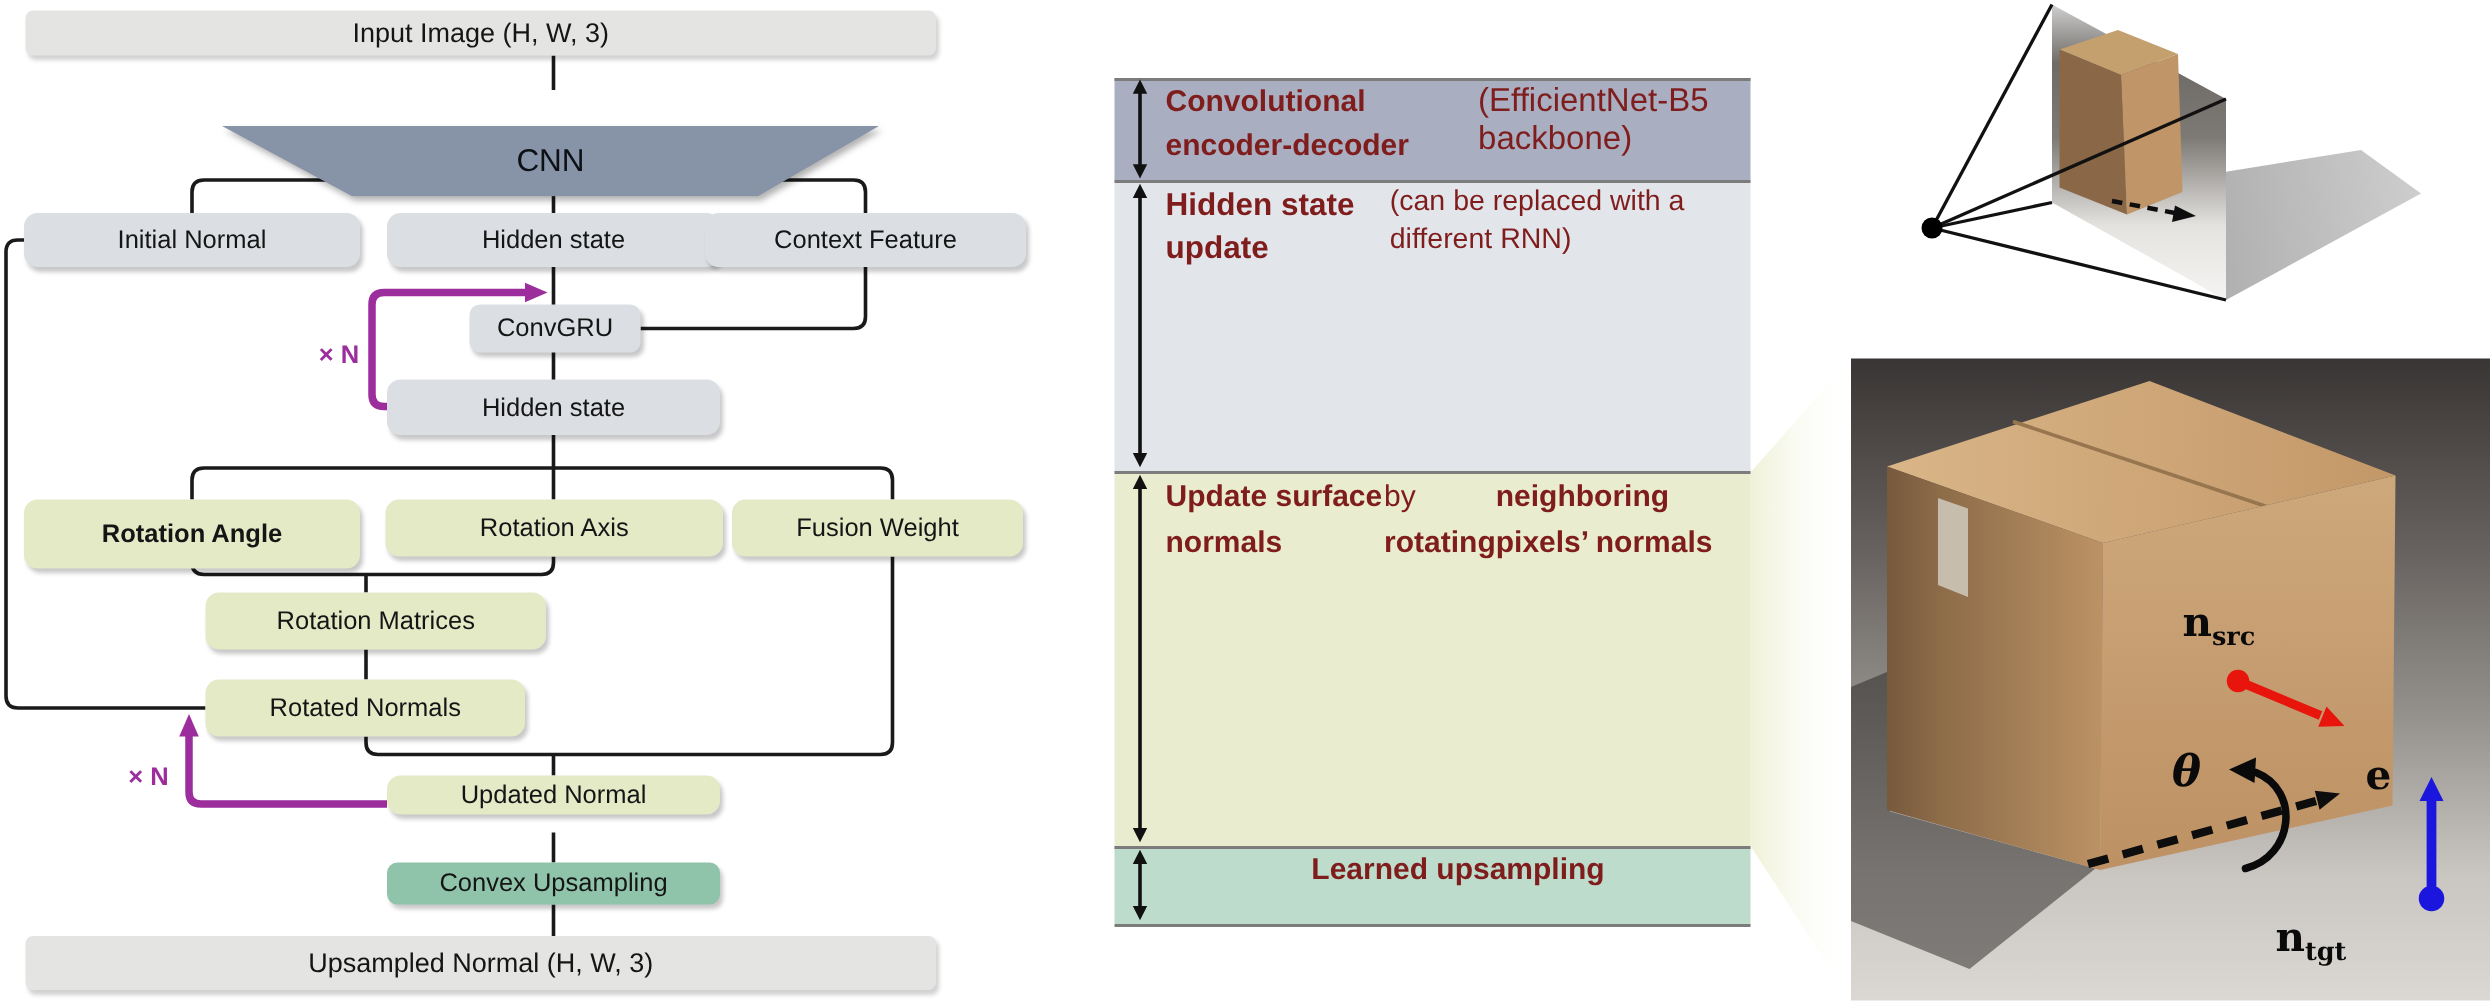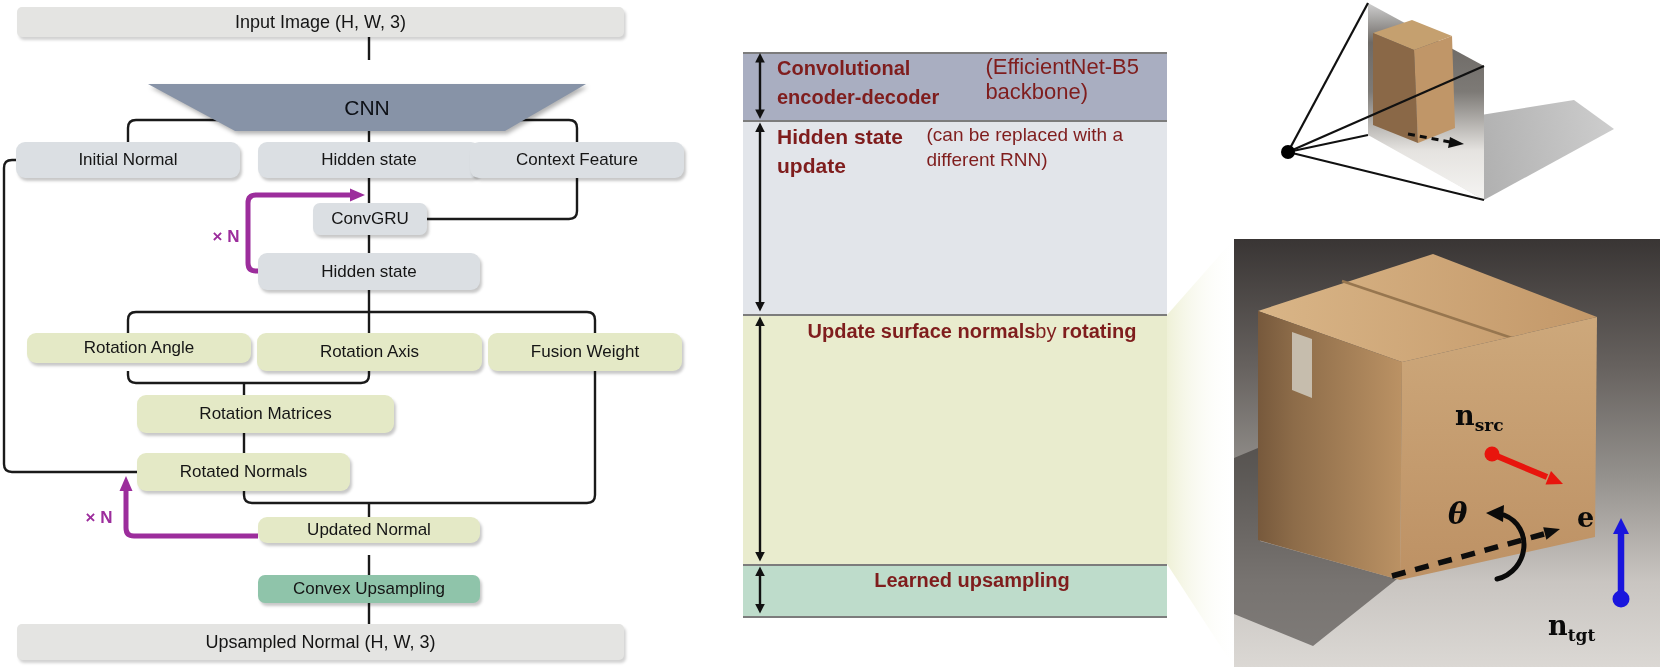--- a/index.html
+++ b/index.html
@@ -141,25 +141,25 @@
   <div class="node bbox" style="left:16px;top:142px;width:224px;height:36px;text-align:center;">Initial Normal</div>
   <div class="node bbox" style="left:258px;top:142px;width:222px;height:36px;">Hidden state</div>
   <div class="node bbox" style="left:470px;top:142px;width:214px;height:36px;">Context Feature</div>
 
   <div class="node bbox" style="left:313px;top:203px;width:114px;height:32px;border-radius:7px;">ConvGRU</div>
 
   <div class="node bbox" style="left:258px;top:253px;width:222px;height:37px;">Hidden state</div>
 
   <div class="iterlabel" style="left:204px;top:227px;width:44px;">× N</div>
 
-  <div class="node greenbox" style="left:27px;top:333px;width:224px;height:30px;">Rotation Angle</div>
+  <div class="node greenbox" style="left:16px;top:333px;width:224px;height:46px;font-weight:bold;">Rotation Angle</div>
   <div class="node greenbox" style="left:257px;top:333px;width:225px;height:38px;">Rotation Axis</div>
   <div class="node greenbox" style="left:488px;top:333px;width:194px;height:38px;">Fusion Weight</div>
 
-  <div class="node greenbox" style="left:137px;top:395px;width:257px;height:38px;">Rotation Matrices</div>
+  <div class="node greenbox" style="left:137px;top:395px;width:227px;height:38px;">Rotation Matrices</div>
   <div class="node greenbox" style="left:137px;top:453px;width:213px;height:38px;">Rotated Normals</div>
   <div class="node greenbox" style="left:258px;top:517px;width:222px;height:26px;">Updated Normal</div>
 
   <div class="iterlabel" style="left:77px;top:508px;width:44px;">× N</div>
 
   <div class="node tealbox" style="left:258px;top:575px;width:222px;height:28px;">Convex Upsampling</div>
 
   <div class="node gbar" style="left:17px;top:624px;width:607px;height:36px;">Upsampled Normal (H, W, 3)</div>
 
   <div class="panel">
@@ -167,33 +167,34 @@
       <div class="t">Convolutional encoder-decoder</div>
       <div class="s">(EfficientNet-B5 backbone)</div>
     </div>
     <div class="band band-hidden">
       <div class="t">Hidden state update</div>
       <div class="s">(can be replaced with a different RNN)</div>
     </div>
     <div class="band band-update">
       <div class="t">Update surface normals</div>
       <div class="t"><span class="n">by </span><span>rotating</span></div>
+      <div class="t">neighboring pixels’ normals</div>
     </div>
     <div class="band band-upsample">
       <div class="t">Learned upsampling</div>
     </div>
   </div>
 
   <div class="photo-label" style="left:1455px;top:402px;"><span>n</span><sub>src</sub></div>
 
   <div class="photo-label theta" style="left:1448px;top:500px;">θ</div>
 
   <div class="photo-label" style="left:1577px;top:504px;">e</div>
 
-  <div class="photo-label" style="left:1548px;top:612px;"><span>n</span><sub>tgt</sub></div>
+  <div class="photo-label" style="left:1517px;top:612px;"><span>n</span><sub>tgt</sub></div>
 
   <svg class="layer" width="1661" height="670" viewBox="0 0 1661 670" style="pointer-events:none;">
 
     <g stroke="#111" stroke-width="2.4" fill="#111">
       <line x1="760" y1="60" x2="760" y2="112"></line>
       <polygon points="760,53 755.2,62.5 764.8,62.5" stroke="none"></polygon>
       <polygon points="760,119 755.2,109.5 764.8,109.5" stroke="none"></polygon>
 
       <line x1="760" y1="130" x2="760" y2="304"></line>
       <polygon points="760,122.5 755.2,132 764.8,132" stroke="none"></polygon>

